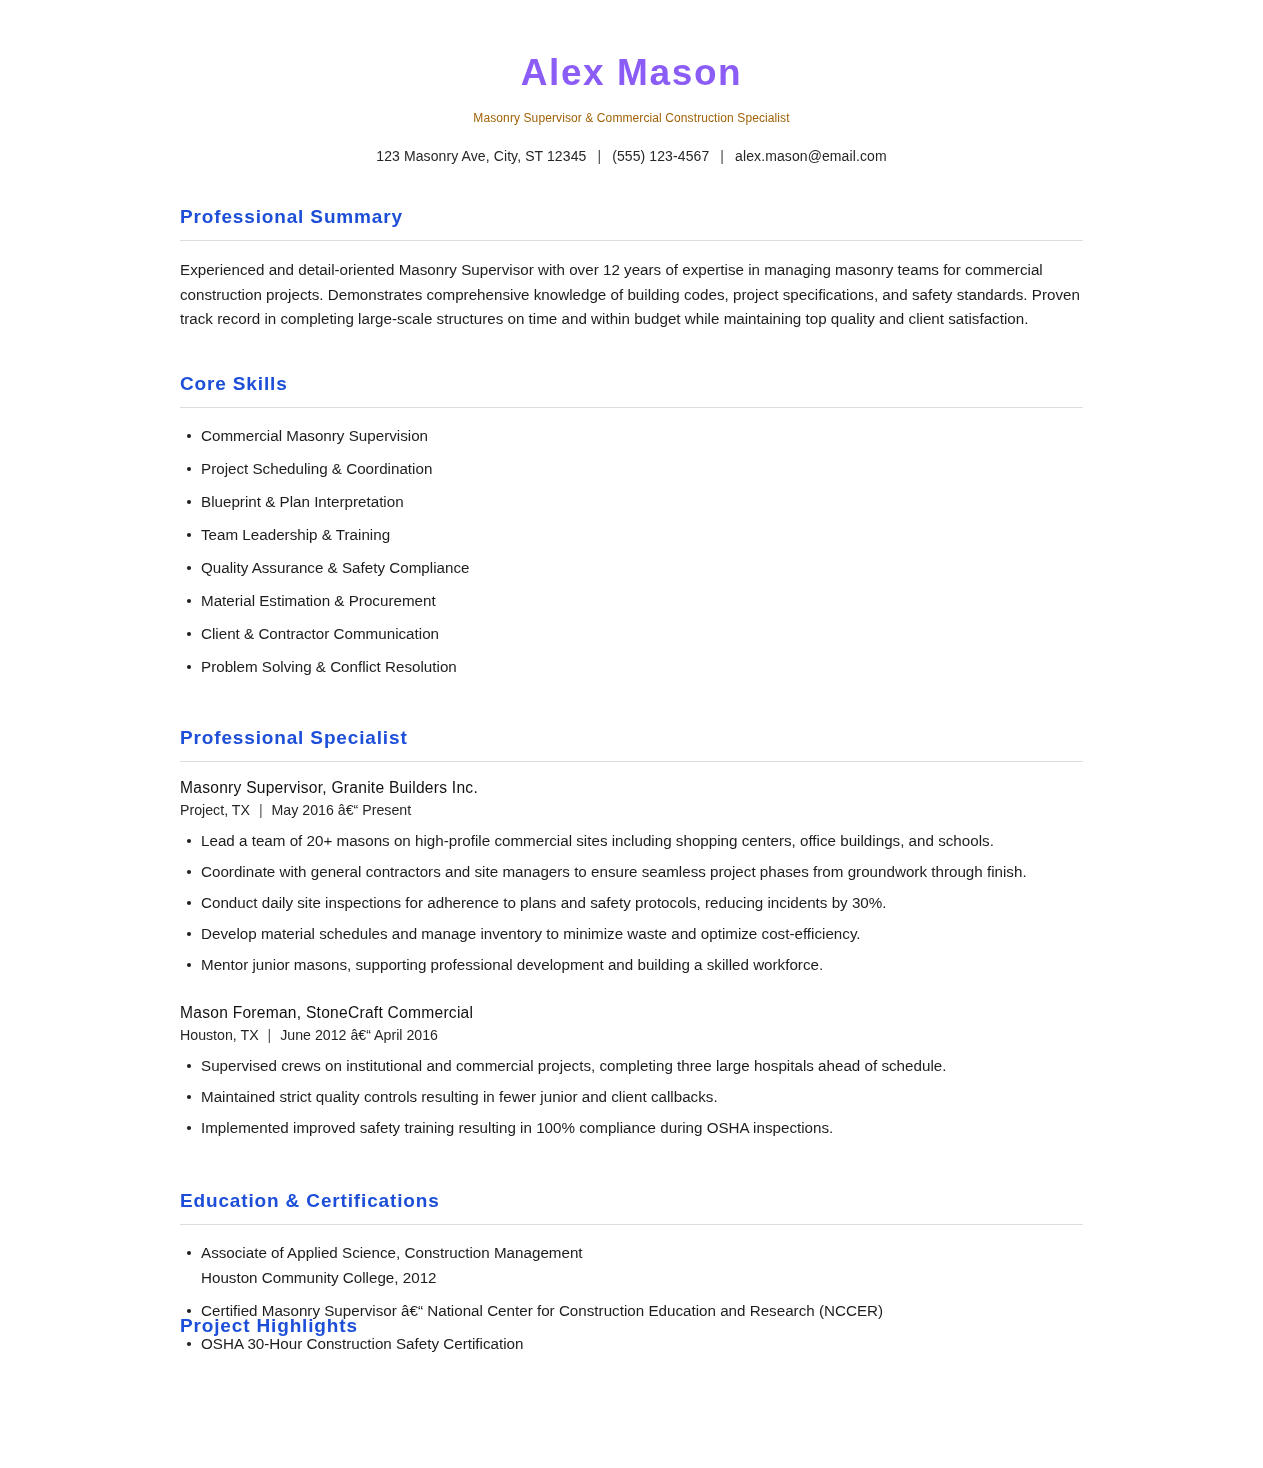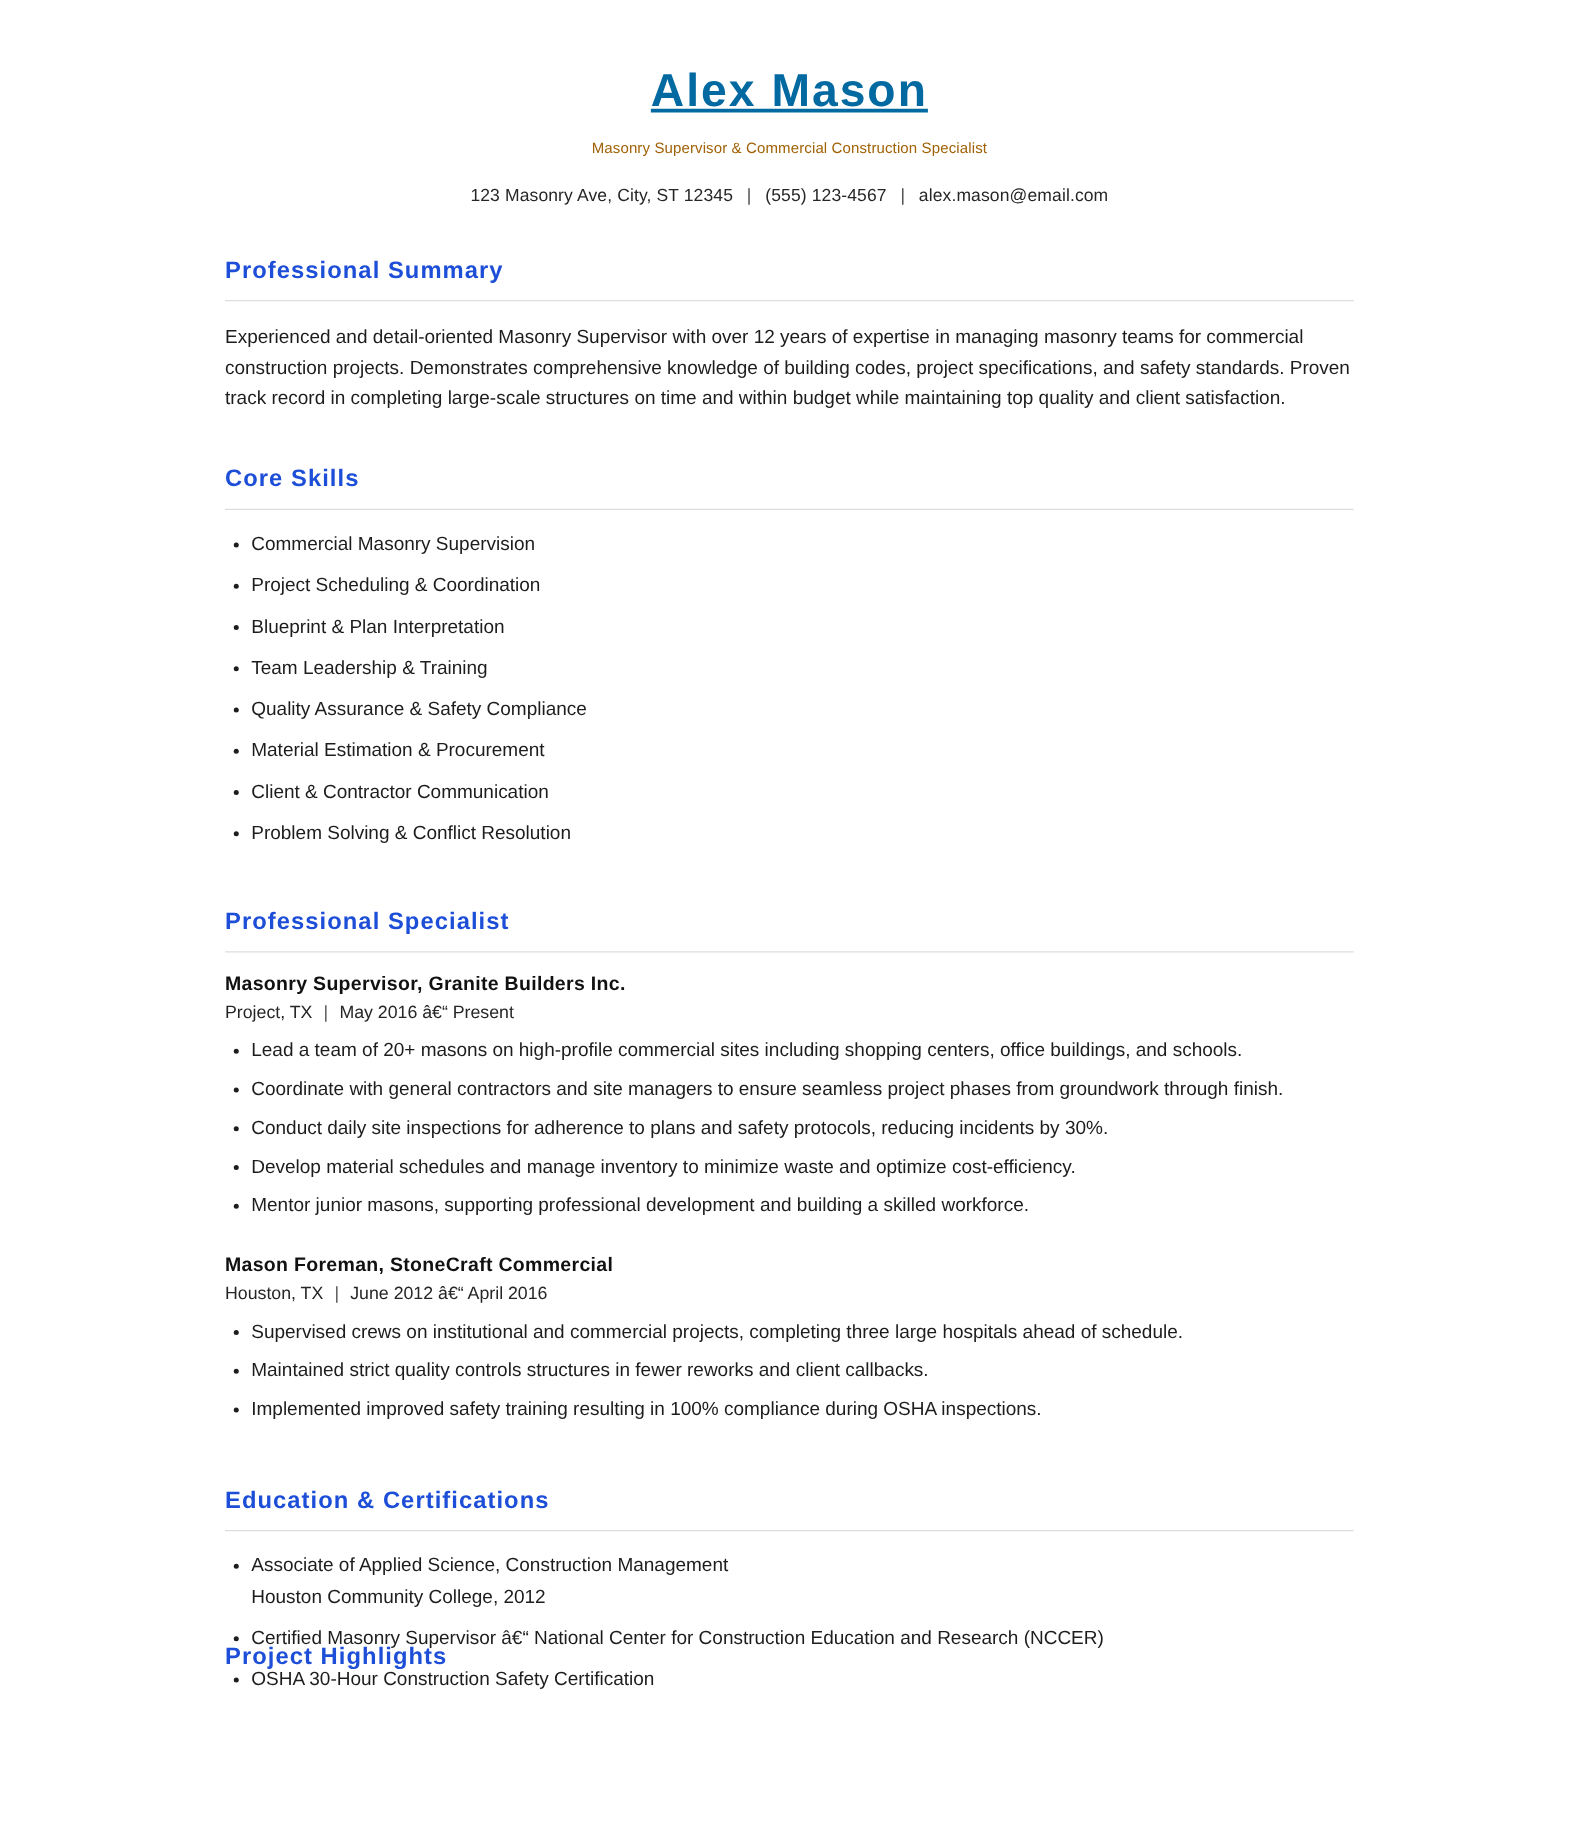--- a/index.html
+++ b/index.html
@@ -27,23 +27,22 @@
   
   .resume-header {
     padding-top: 52px;
     text-align: center;
   }
   .candidate-name {
     font-size: 37px;
     font-weight: bold;
     letter-spacing: 1.6px;
     line-height: 1.12;
-    color: #0369a1;
-    margin: 0;
-    text-decoration: underline;
+    color: #8b5cf6;
+    margin: 0;
   }
   .candidate-headline {
     font-size: 12px;
     font-weight: normal;
     color: #a16207;
     margin: 18px 0 0 0;
     letter-spacing: 0.1px;
   }
   .contact-line {
     font-size: 14px;
@@ -128,21 +127,21 @@
   
   .gap-skills   { height: 38px; }
   .gap-summary  { height: 41px; }
   .gap-exp      { height: 42px; }
 
   
   .job { margin-bottom: 0; }
   .job + .job { margin-top: 28px; }
   .job-title {
     font-size: 15.6px;
-    font-weight: bold;
+    font-weight: normal;
     color: #111111;
     margin: 0 0 5px 0;
     letter-spacing: 0.25px;
   }
   .job-meta {
     font-size: 14.2px;
     color: #262626;
     margin: 0 0 12px 0;
   }
   .meta-sep {
@@ -230,21 +229,21 @@
 
       <div class="job">
         <div class="job-title">Mason Foreman, StoneCraft Commercial</div>
         <div class="job-meta">
           <span>Houston, TX</span>
           <span class="meta-sep">|</span>
           <span>June 2012 â€“ April 2016</span>
         </div>
         <ul class="bullets exp">
           <li>Supervised crews on institutional and commercial projects, completing three large hospitals ahead of schedule.</li>
-          <li>Maintained strict quality controls structures in fewer reworks and client callbacks.</li>
+          <li>Maintained strict quality controls resulting in fewer junior and client callbacks.</li>
           <li>Implemented improved safety training resulting in 100% compliance during OSHA inspections.</li>
         </ul>
       </div>
     </section>
 
     <div class="gap-exp"></div>
 
     <section class="section">
       <h2 class="section-title">Education &amp; Certifications</h2>
       <div class="section-rule"></div>

